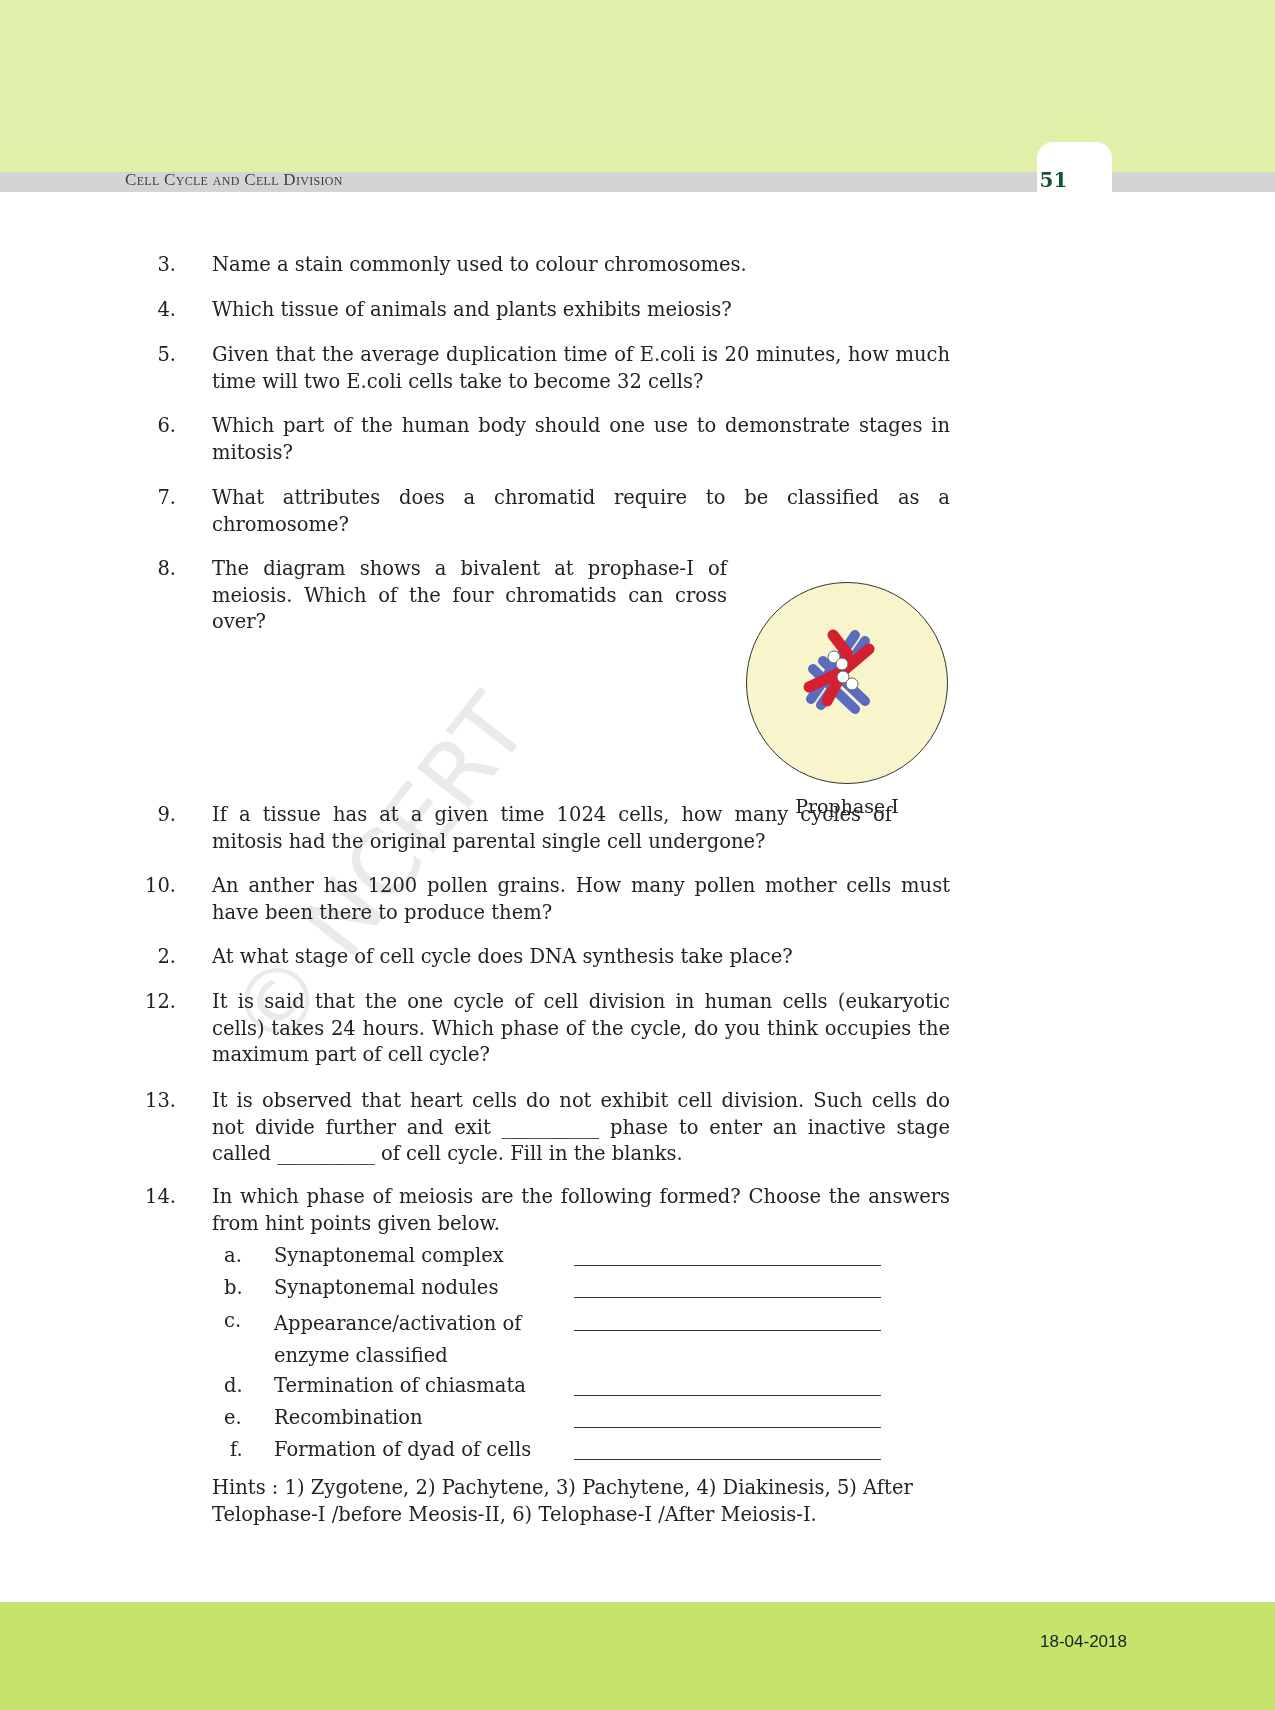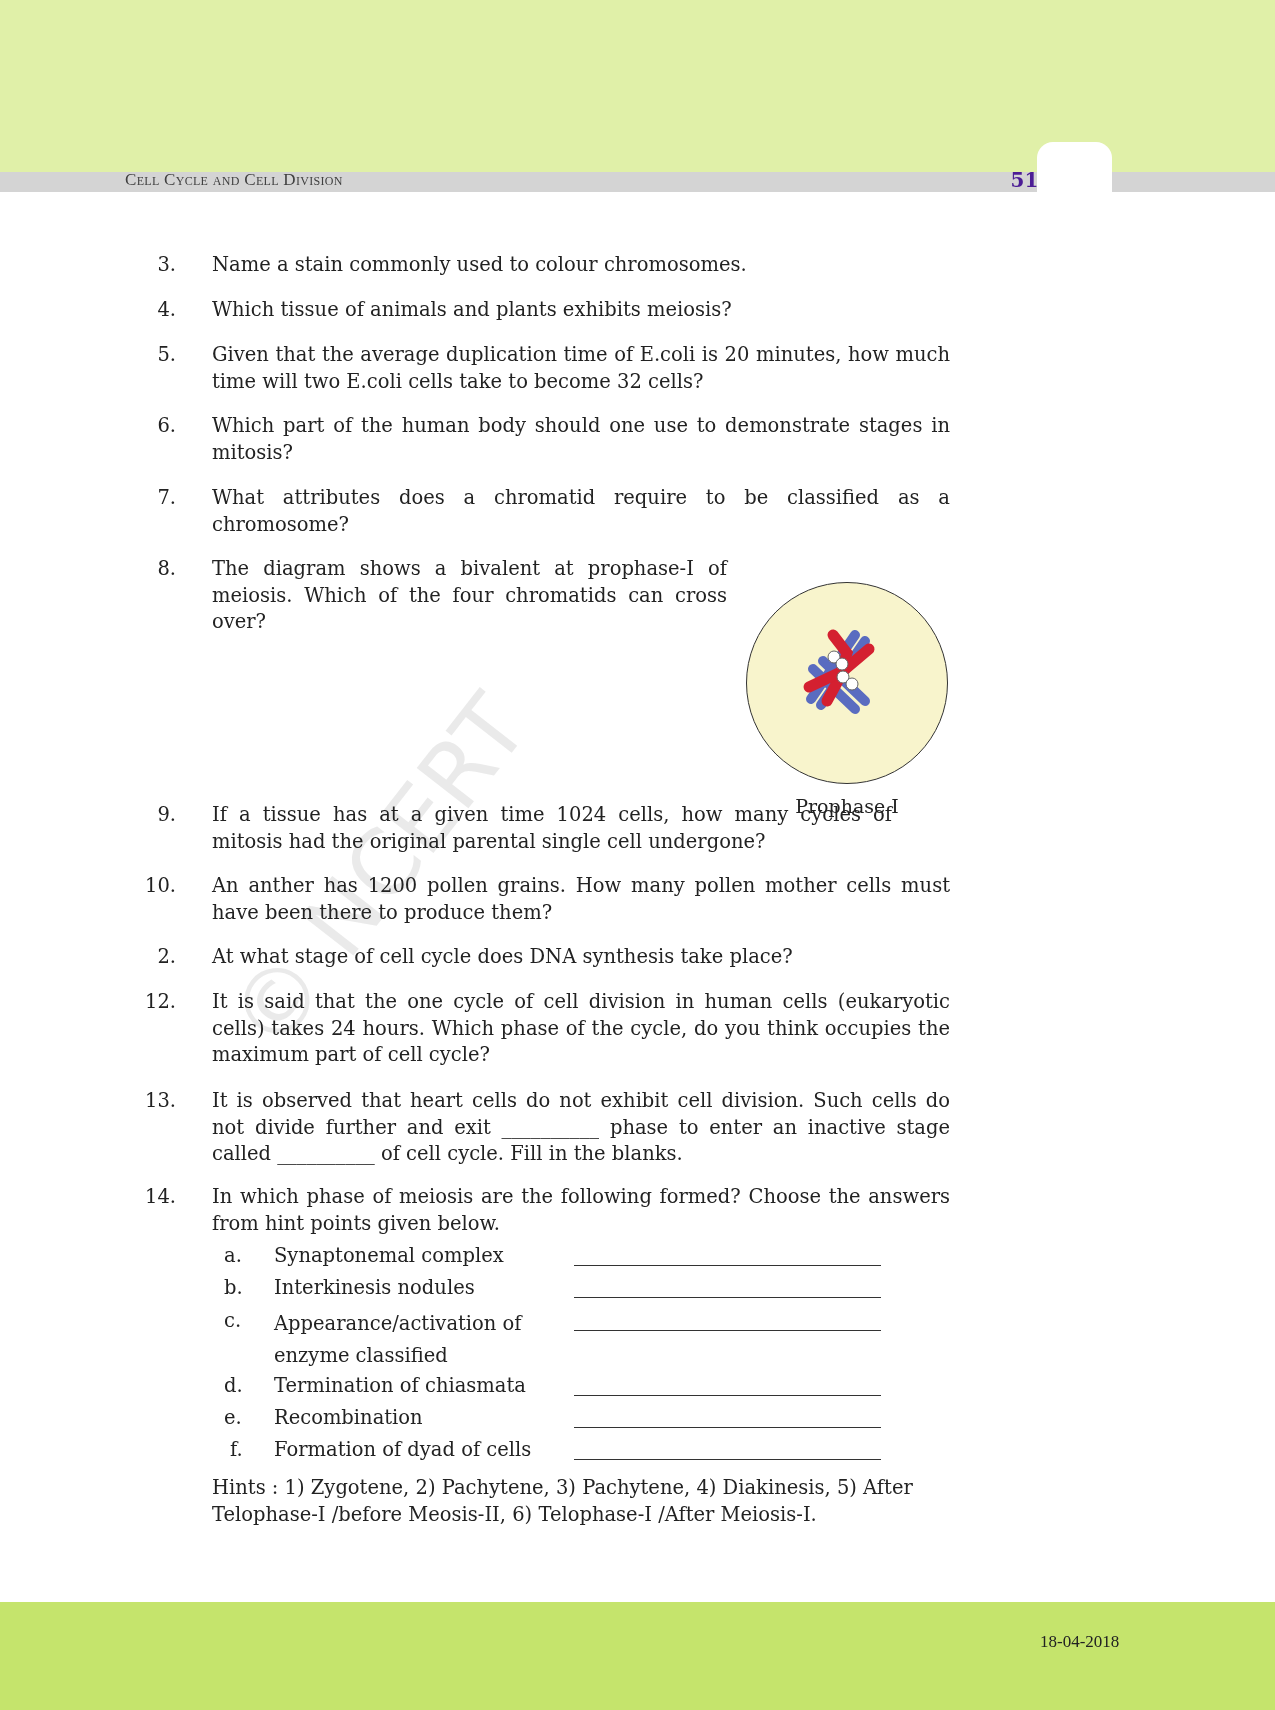--- a/index.html
+++ b/index.html
@@ -4,39 +4,39 @@
 <style>
   html, body { margin:0; padding:0; }
   body { width:1275px; height:1710px; position:relative; background:#ffffff; overflow:hidden;
          font-family:"DejaVu Serif","Liberation Serif",serif; color:#222; }
   .top-band { position:absolute; left:0; top:0; width:1275px; height:172px; background:#e0f0a8; }
   .header-bar { position:absolute; left:0; top:172px; width:1275px; height:20px; background:#d4d4d4; }
   .running-head { position:absolute; left:125px; top:170px; font-size:17px; letter-spacing:0.3px;
                   font-variant:small-caps; font-family:"Liberation Serif",serif; color:#404040; }
   .page-tab { position:absolute; left:1037px; top:142px; width:75px; height:50px; background:#fff;
               border-radius:16px 16px 0 0; }
-  .page-num { position:absolute; left:987px; top:168px; width:75px; text-align:center; font-weight:bold;
-              font-size:20px; font-family:"DejaVu Serif",serif; color:#4c1d95; }
+  .page-num { position:absolute; left:1016px; top:168px; width:75px; text-align:center; font-weight:bold;
+              font-size:20px; font-family:"DejaVu Serif",serif; color:#14532d; }
   .q { position:absolute; left:0; width:1275px; font-size:19.5px; line-height:26.5px; }
   .q .num { position:absolute; width:176px; text-align:right; left:0; }
   .q .txt { position:absolute; left:212px; width:738px; text-align:justify; }
   .q .txt.short { width:515px; }
   .sub { position:absolute; font-size:19.5px; line-height:26px; }
   .sub .l { position:absolute; left:224px; width:30px; }
   .sub .t { position:absolute; left:274px; width:290px; }
   .sub .blank { position:absolute; left:574px; top:22px; width:307px; border-bottom:1.5px solid #333; }
   .hints { position:absolute; left:212px; top:1475px; width:738px; font-size:19.5px; line-height:26.5px; }
   .figure { position:absolute; left:746px; top:582px; width:202px; height:202px; border-radius:50%;
             background:#f8f4cc; border:1.5px solid #333; box-sizing:border-box; }
   .fig-caption { position:absolute; left:746px; top:795px; width:202px; text-align:center; font-size:19px; }
   .watermark { position:absolute; left:170px; top:820px; font-size:130px; color:rgba(180,180,180,0.28);
                transform:rotate(-52deg); transform-origin:center; white-space:nowrap; font-family:"DejaVu Sans",sans-serif;
                pointer-events:none; }
   .bottom-band { position:absolute; left:0; top:1602px; width:1275px; height:108px; background:#c5e46c; }
-  .date { position:absolute; left:1040px; top:1632px; font-size:17px; font-family:Liberation Serif, serif; color:#222; }
+  .date { position:absolute; left:1040px; top:1632px; font-size:17px; font-family:Liberation Sans, sans-serif; color:#222; }
 </style>
 </head>
 <body>
 
 <div class="top-band"></div>
 <div class="header-bar"></div>
 <div class="running-head">Cell Cycle and Cell Division</div>
 <div class="page-tab"></div>
 <div class="page-num">51</div>
 
@@ -112,21 +112,21 @@
   <span class="txt">In which phase of meiosis are the following formed? Choose the answers from hint points given below.</span>
 </div>
 
 <div class="sub" style="top:1243px;left:0;width:1275px">
   <span class="l">a.</span>
   <span class="t">Synaptonemal complex</span>
   <span class="blank"></span>
 </div>
 <div class="sub" style="top:1275px;left:0;width:1275px">
   <span class="l">b.</span>
-  <span class="t">Interkinesis nodules</span>
+  <span class="t">Synaptonemal nodules</span>
   <span class="blank"></span>
 </div>
 <div class="sub" style="top:1308px;left:0;width:1275px">
   <span class="l">c.</span>
   <span class="t" style="line-height:32px;width:270px">Appearance/activation of enzyme classified</span>
   <span class="blank"></span>
 </div>
 <div class="sub" style="top:1373px;left:0;width:1275px">
   <span class="l">d.</span>
   <span class="t">Termination of chiasmata</span>

